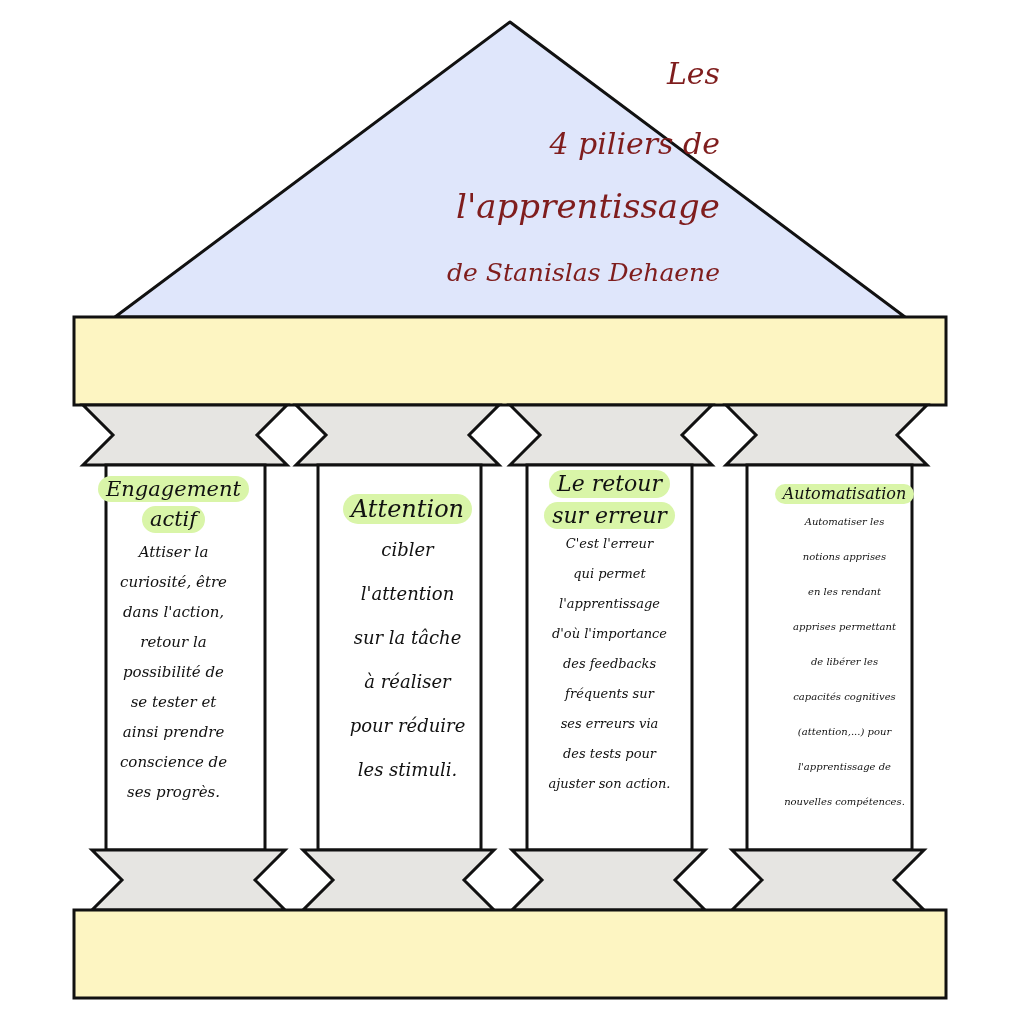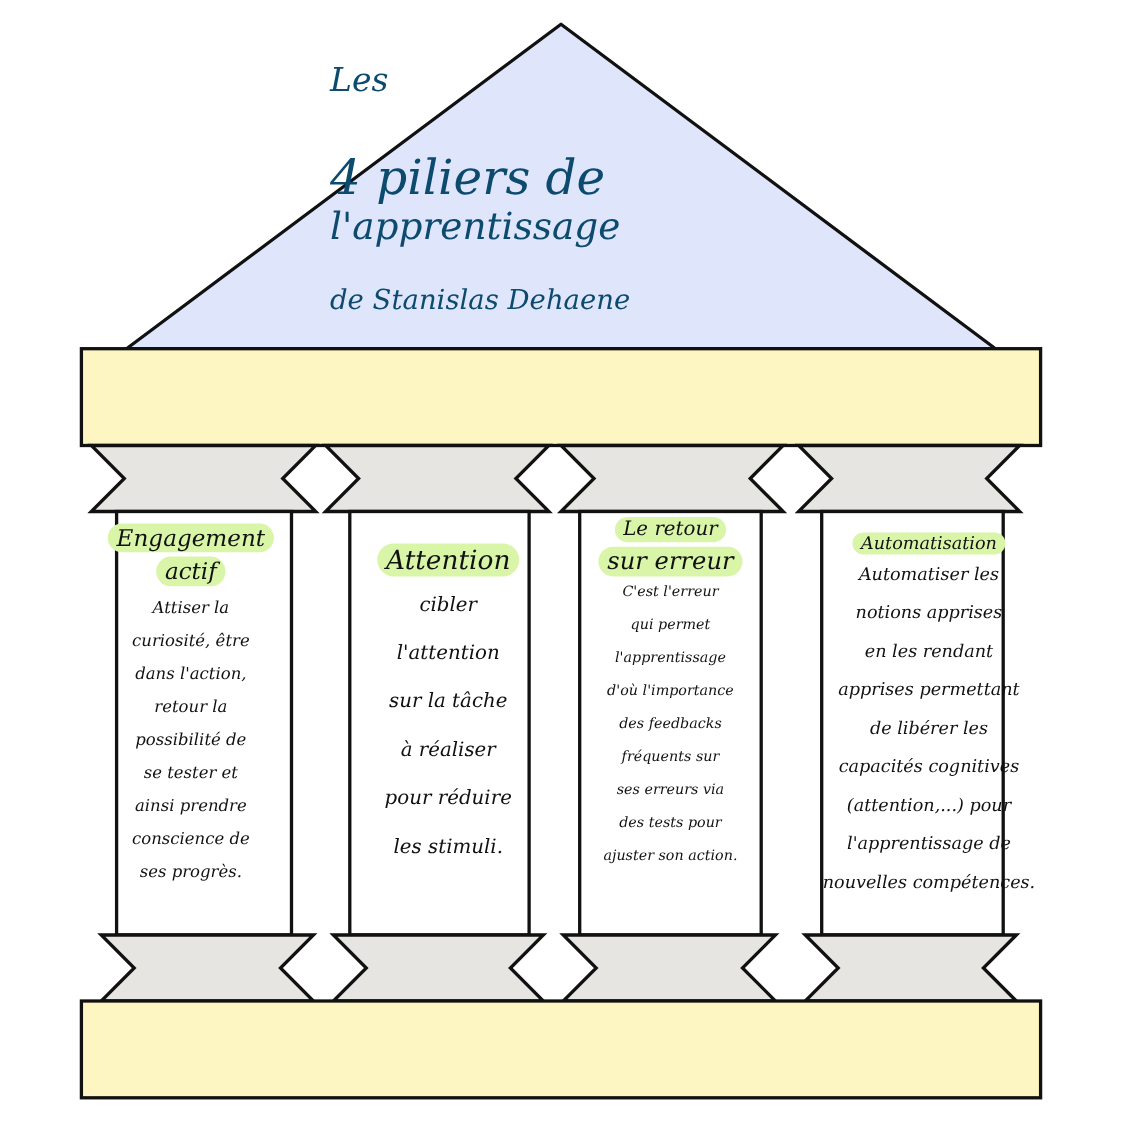--- a/index.html
+++ b/index.html
@@ -1,22 +1,22 @@
 <!DOCTYPE html>
 <html><head>
 <meta charset="utf-8">
 <style>
   html, body { margin: 0; padding: 0; background: #ffffff; }
   body { width: 1024px; height: 1024px; position: relative; overflow: hidden;
          font-family: "DejaVu Serif", serif; color: #111; }
   svg.frame { position: absolute; left: 0; top: 0; }
-  .roof-title { position: absolute; left: 300px; width: 420px; text-align: left;
-                font-family: "DejaVu Serif", serif; font-style: italic; color: #0c4a6e; }
+  .roof-title { position: absolute; left: 300px; width: 420px; text-align: right;
+                font-family: "DejaVu Serif", serif; font-style: italic; color: #7f1d1d; }
   .rt1 { top: 56px; font-size: 30px; }
-  .rt2 { top: 136px; font-size: 44px; }
+  .rt2 { top: 126px; font-size: 30px; }
   .rt3 { top: 186px; font-size: 34px; }
   .rt4 { top: 258px; font-size: 25px; }
   .pillar { position: absolute; top: 470px; height: 378px; box-sizing: border-box;
             display: flex; flex-direction: column; align-items: center; padding-top: 6px; }
   .hl { background: #d9f5a8; border-radius: 16px; padding: 0 8px; font-style: italic;
         font-family: "DejaVu Serif", serif; white-space: nowrap; line-height: 1.25; }
   .hl + .hl { margin-top: 4px; }
   .body-text { font-family: "DejaVu Serif", serif; font-style: italic; text-align: center;
                margin-top: 4px; }
   .body-text div { white-space: nowrap; }
@@ -81,38 +81,38 @@
     <div>cibler</div>
     <div>l'attention</div>
     <div>sur la tâche</div>
     <div>à réaliser</div>
     <div>pour réduire</div>
     <div>les stimuli.</div>
   </div>
 </div>
 
 <div class="pillar" style="left:527px; width:165px; padding-top:0px;">
-  <div class="hl" style="font-size:18px;">Le retour</div>
+  <div class="hl" style="font-size:22px;">Le retour</div>
   <div class="hl" style="font-size:22px;">sur erreur</div>
   <div class="body-text" style="font-size:13px; line-height:30px; margin-top:0px;">
     <div>C'est l'erreur</div>
     <div>qui permet</div>
     <div>l'apprentissage</div>
     <div>d'où l'importance</div>
     <div>des feedbacks</div>
     <div>fréquents sur</div>
     <div>ses erreurs via</div>
     <div>des tests pour</div>
     <div>ajuster son action.</div>
   </div>
 </div>
 
 <div class="pillar" style="left:747px; width:195px; padding-top:14px;">
   <div class="hl" style="font-size:16px;">Automatisation</div>
-  <div class="body-text" style="font-size:16px; line-height:35px; margin-top:0px;">
+  <div class="body-text" style="font-size:10px; line-height:35px; margin-top:0px;">
     <div>Automatiser les</div>
     <div>notions apprises</div>
     <div>en les rendant</div>
     <div>apprises permettant</div>
     <div>de libérer les</div>
     <div>capacités cognitives</div>
     <div>(attention,...) pour</div>
     <div>l'apprentissage de</div>
     <div>nouvelles compétences.</div>
   </div>

